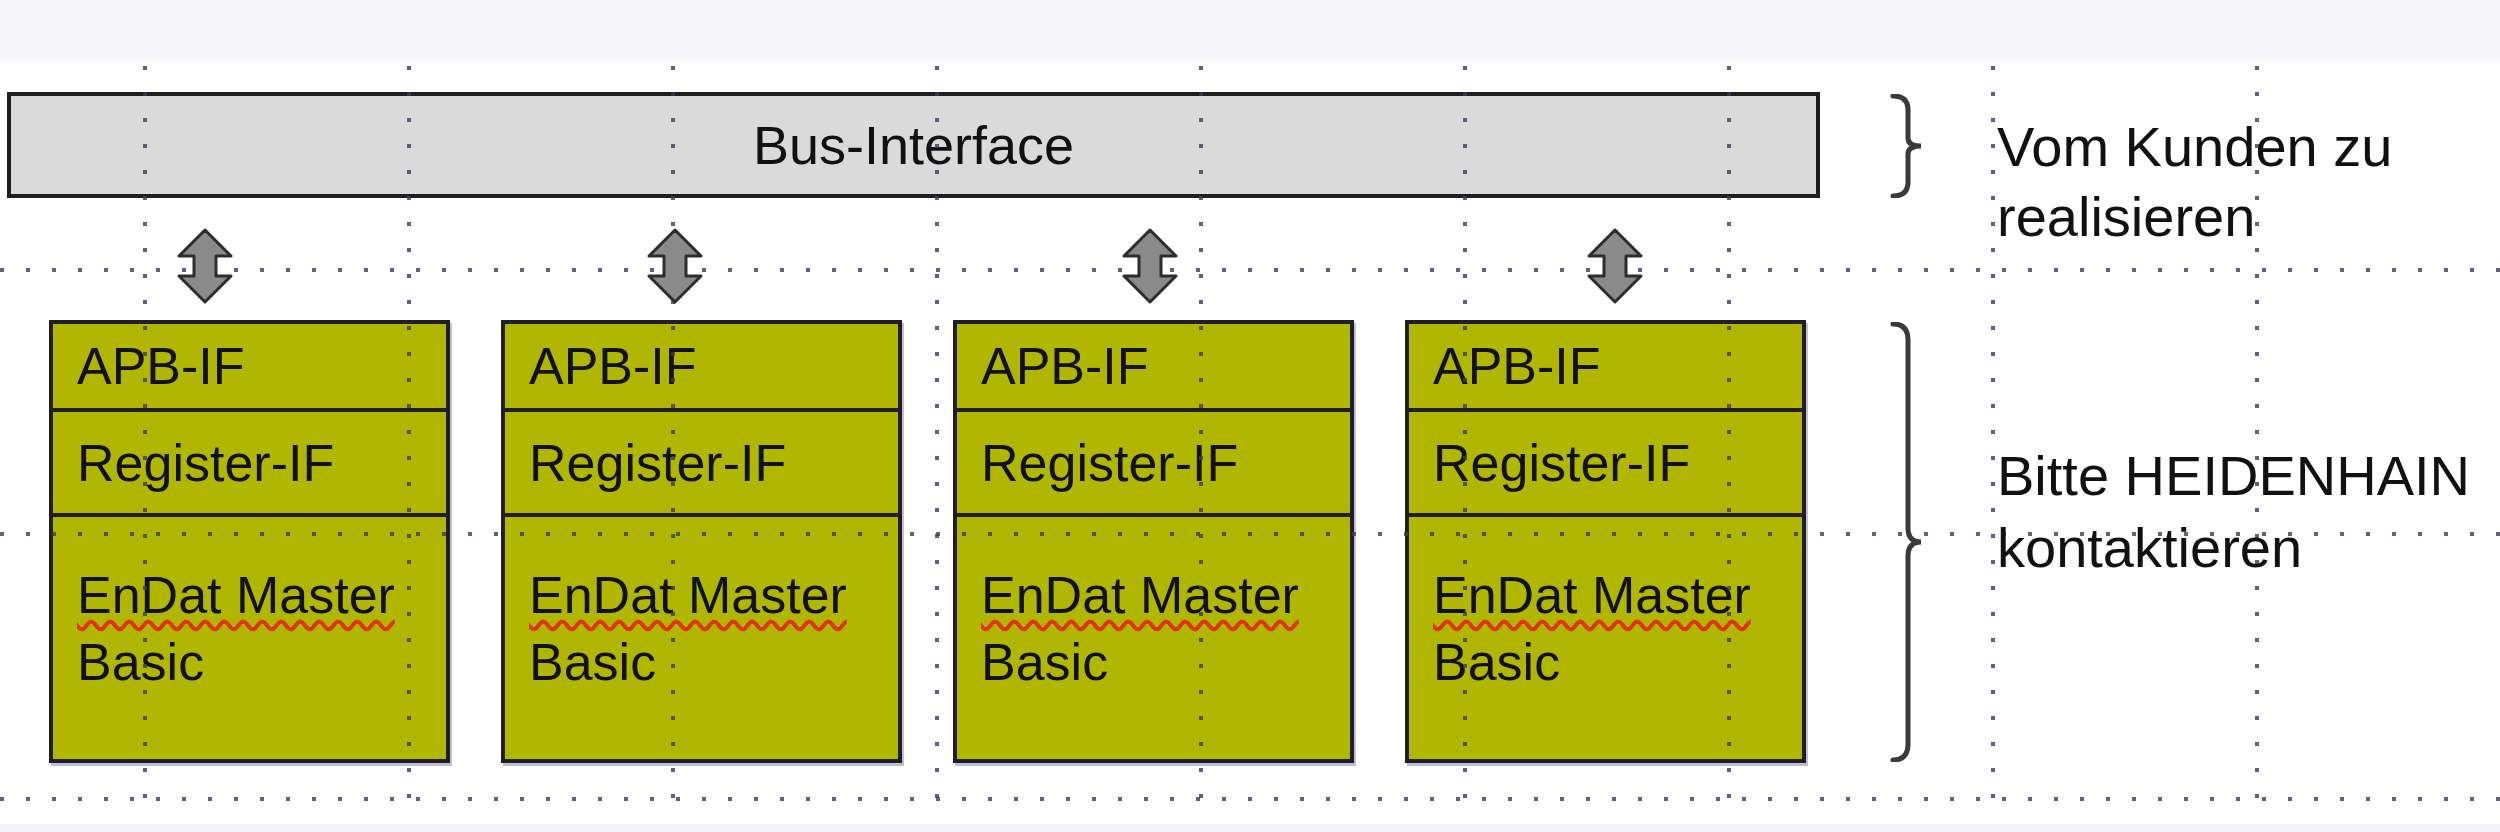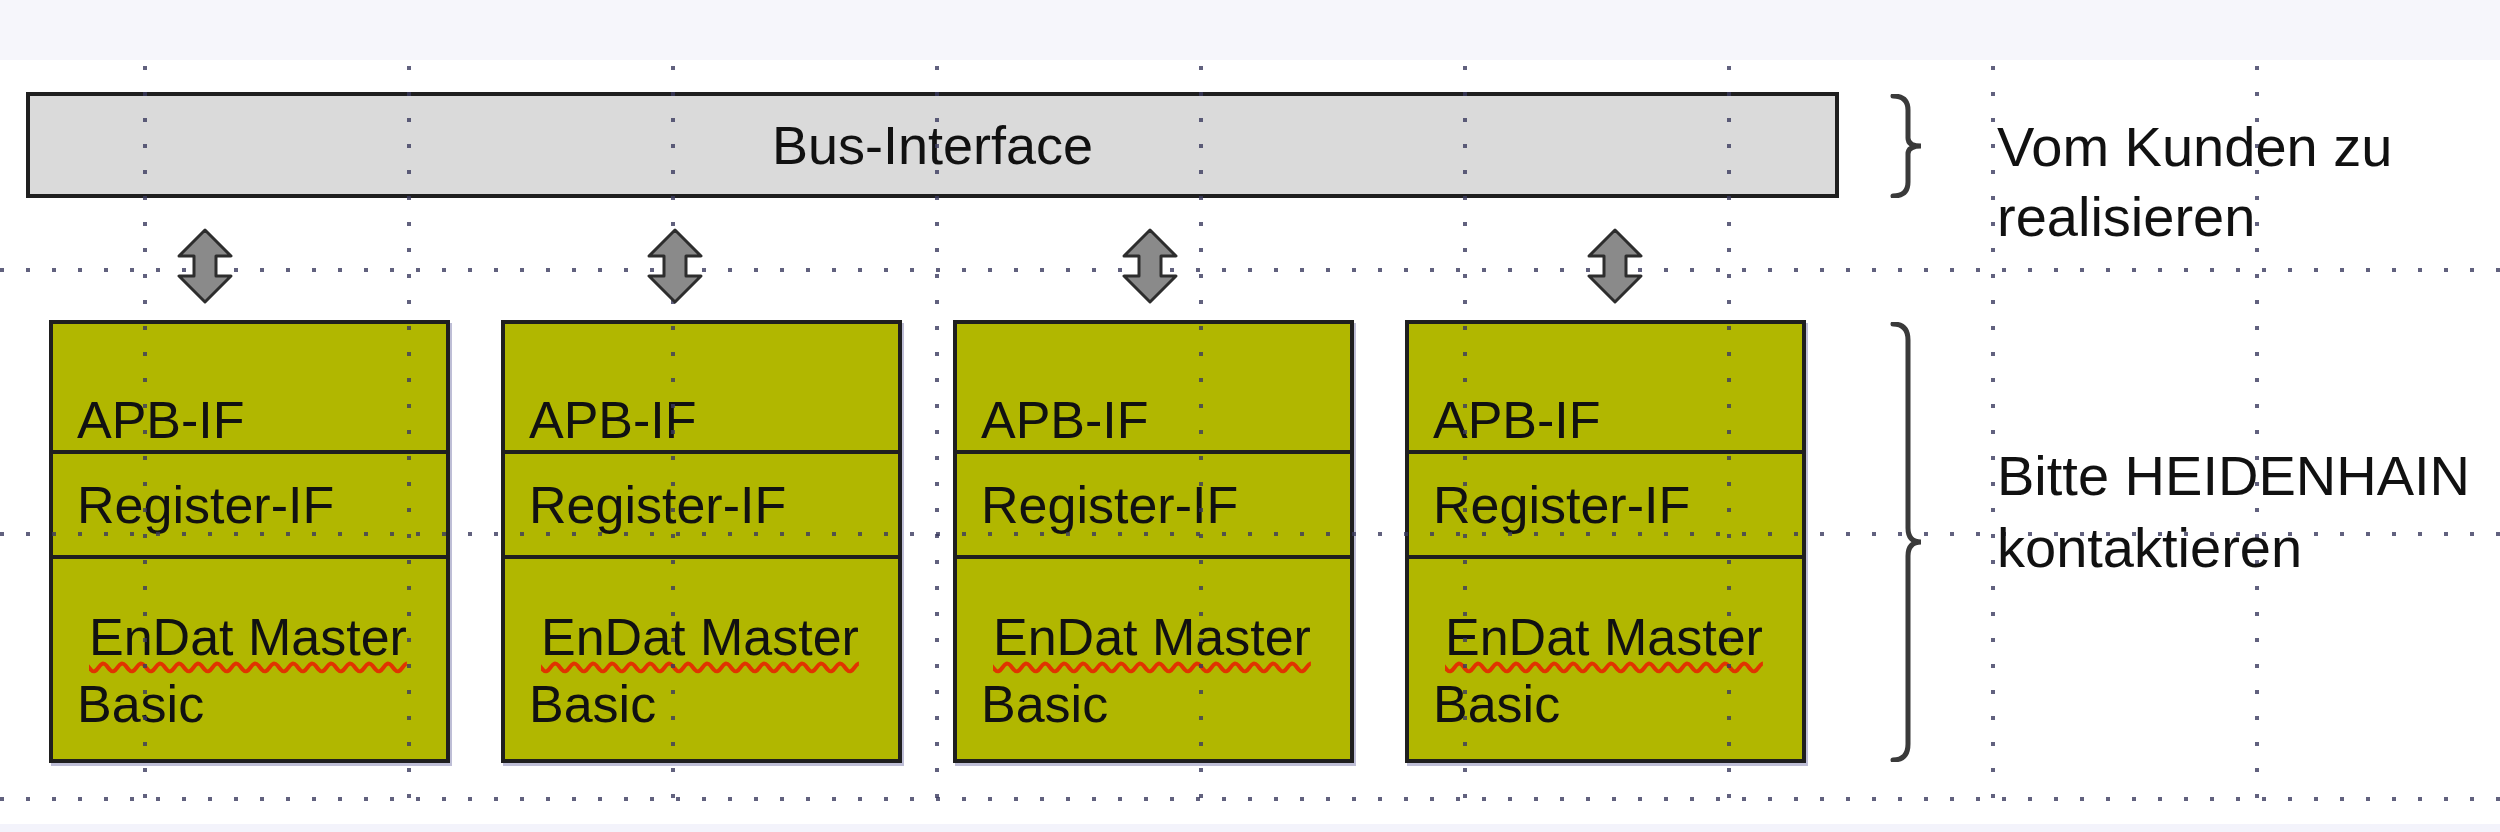--- a/index.html
+++ b/index.html
@@ -5,41 +5,41 @@
   html,body{margin:0;padding:0;background:#ffffff;}
   .canvas{
     position:relative;width:2500px;height:832px;overflow:hidden;background:#ffffff;
     font-family:"Liberation Sans","DejaVu Sans",sans-serif;color:#111;
   }
   .strip{position:absolute;left:0;width:2500px;}
   .strip.top{top:0;height:60px;background:var(--strip-top,#f6f6fb);}
   .strip.bottom{top:824px;height:8px;background:var(--strip-bottom,#f3f3fb);}
 
   .bus{
-    position:absolute;left:26px;top:92px;width:1813px;height:106px;box-sizing:border-box;
+    position:absolute;left:7px;top:92px;width:1813px;height:106px;box-sizing:border-box;
     background:var(--bus-fill,#dadada);border:4px solid var(--border,#1f1f1f);
     display:flex;align-items:center;justify-content:center;
     font-size:54px;z-index:1;
   }
 
   .module{
     position:absolute;top:320px;width:401px;height:443px;box-sizing:border-box;
     background:var(--module-fill,#b1b700);border:4px solid var(--border,#1f1f1f);
     box-shadow:2px 3px 0 rgba(110,110,165,.45);z-index:1;
   }
   .m1{left:49px;} .m2{left:501px;} .m3{left:953px;} .m4{left:1405px;}
   .sec{box-sizing:border-box;padding-left:24px;display:flex;align-items:center;font-size:52px;}
-  .sec.s1{height:126px;align-items:flex-end;}
+  .sec.s1{height:84px;}
   .sec.s2{height:105px;border-top:4px solid var(--border,#1f1f1f);text-align:right;}
   .sec.s3{height:227px;border-top:4px solid var(--border,#1f1f1f);
           flex-direction:column;align-items:flex-start;justify-content:center;line-height:67px;}
   .squiggle{
     text-decoration-line:underline;text-decoration-style:wavy;
     text-decoration-color:var(--squiggle,#e03400);text-decoration-thickness:4px;
-    text-underline-offset:7px;text-decoration-skip-ink:none;margin-left:12px;
+    text-underline-offset:7px;text-decoration-skip-ink:none;
   }
 
   .grid{position:absolute;left:0;top:0;width:2500px;height:832px;z-index:2;pointer-events:none;}
   .vline{
     position:absolute;top:66px;height:748px;width:4px;
     background:repeating-linear-gradient(to bottom,var(--grid-dot,#3a3a5e) 0 4px,transparent 4px 26px);
     opacity:.8;
   }
   .hline{
     position:absolute;left:0;width:2500px;height:4px;

